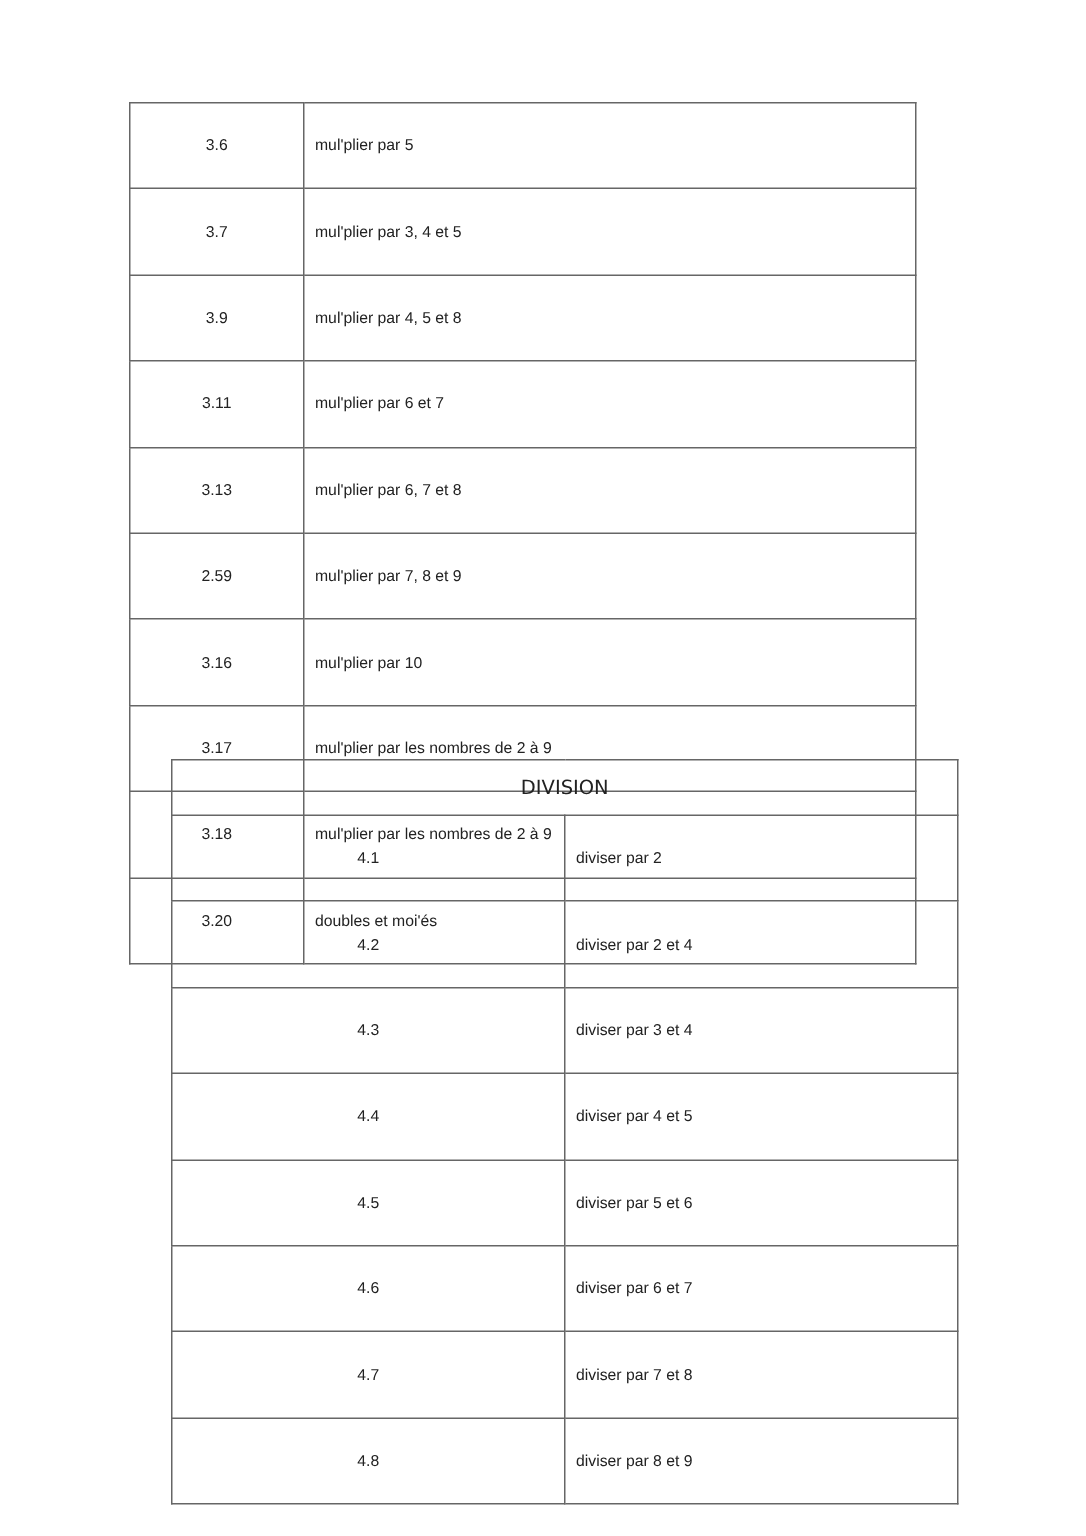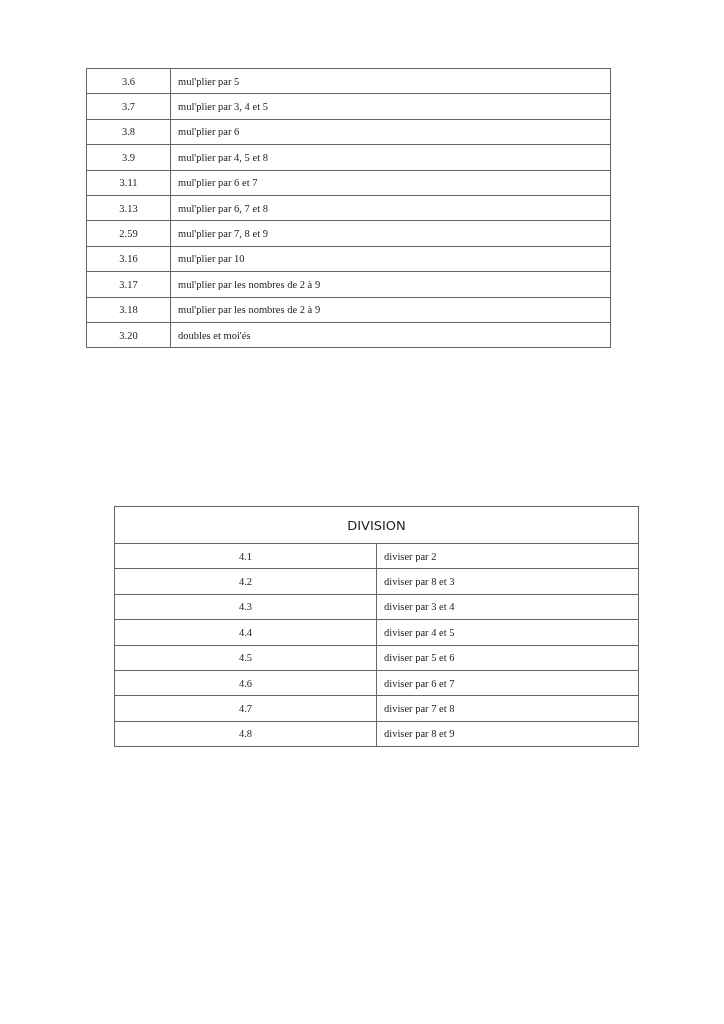--- a/index.html
+++ b/index.html
@@ -1,40 +1,36 @@
 <!DOCTYPE html>
 <html><head>
 <meta charset="utf-8">
 <style>
   html, body { margin:0; padding:0; background:#ffffff; }
   body { width:724px; height:1024px; position:relative; font-family:"Liberation Sans", sans-serif; color:#222; }
   table { position:absolute; left:86px; width:525px; border-collapse:collapse; table-layout:fixed; font-size:10.5px; }
-  td { border:1px solid #666; height:24.4px; padding:0;font-family:Liberation Serif, serif; }
+  td { border:1px solid #666; height:24.4px; padding:16px; }
   td.num { width:83px; text-align:center; }
   td.txt { padding-left:7px; }
   #t1 { top:68px; }
   #t2 { top:506px;margin-left:28px; }
   th { border:1px solid #666; height:34px; font-weight:normal; font-size:13px; text-align:center; font-family:"DejaVu Sans", sans-serif; }
 </style>
 </head>
 <body>
 
 <table id="t1">
   <tbody id="t1-body">
       <tr>
         <td class="num">3.6</td>
         <td class="txt">mul'plier par 5</td>
       </tr>
       <tr>
         <td class="num">3.7</td>
         <td class="txt">mul'plier par 3, 4 et 5</td>
-      </tr>
-      <tr>
-        <td class="num">3.8</td>
-        <td class="txt">mul'plier par 6</td>
       </tr>
       <tr>
         <td class="num">3.9</td>
         <td class="txt">mul'plier par 4, 5 et 8</td>
       </tr>
       <tr>
         <td class="num">3.11</td>
         <td class="txt">mul'plier par 6 et 7</td>
       </tr>
       <tr>
@@ -70,21 +66,21 @@
         <th colspan="2">DIVISION</th>
       </tr>
   </thead>
   <tbody id="t2-body">
       <tr>
         <td class="num">4.1</td>
         <td class="txt">diviser par 2</td>
       </tr>
       <tr>
         <td class="num">4.2</td>
-        <td class="txt">diviser par 8 et 3</td>
+        <td class="txt">diviser par 2 et 4</td>
       </tr>
       <tr>
         <td class="num">4.3</td>
         <td class="txt">diviser par 3 et 4</td>
       </tr>
       <tr>
         <td class="num">4.4</td>
         <td class="txt">diviser par 4 et 5</td>
       </tr>
       <tr>

